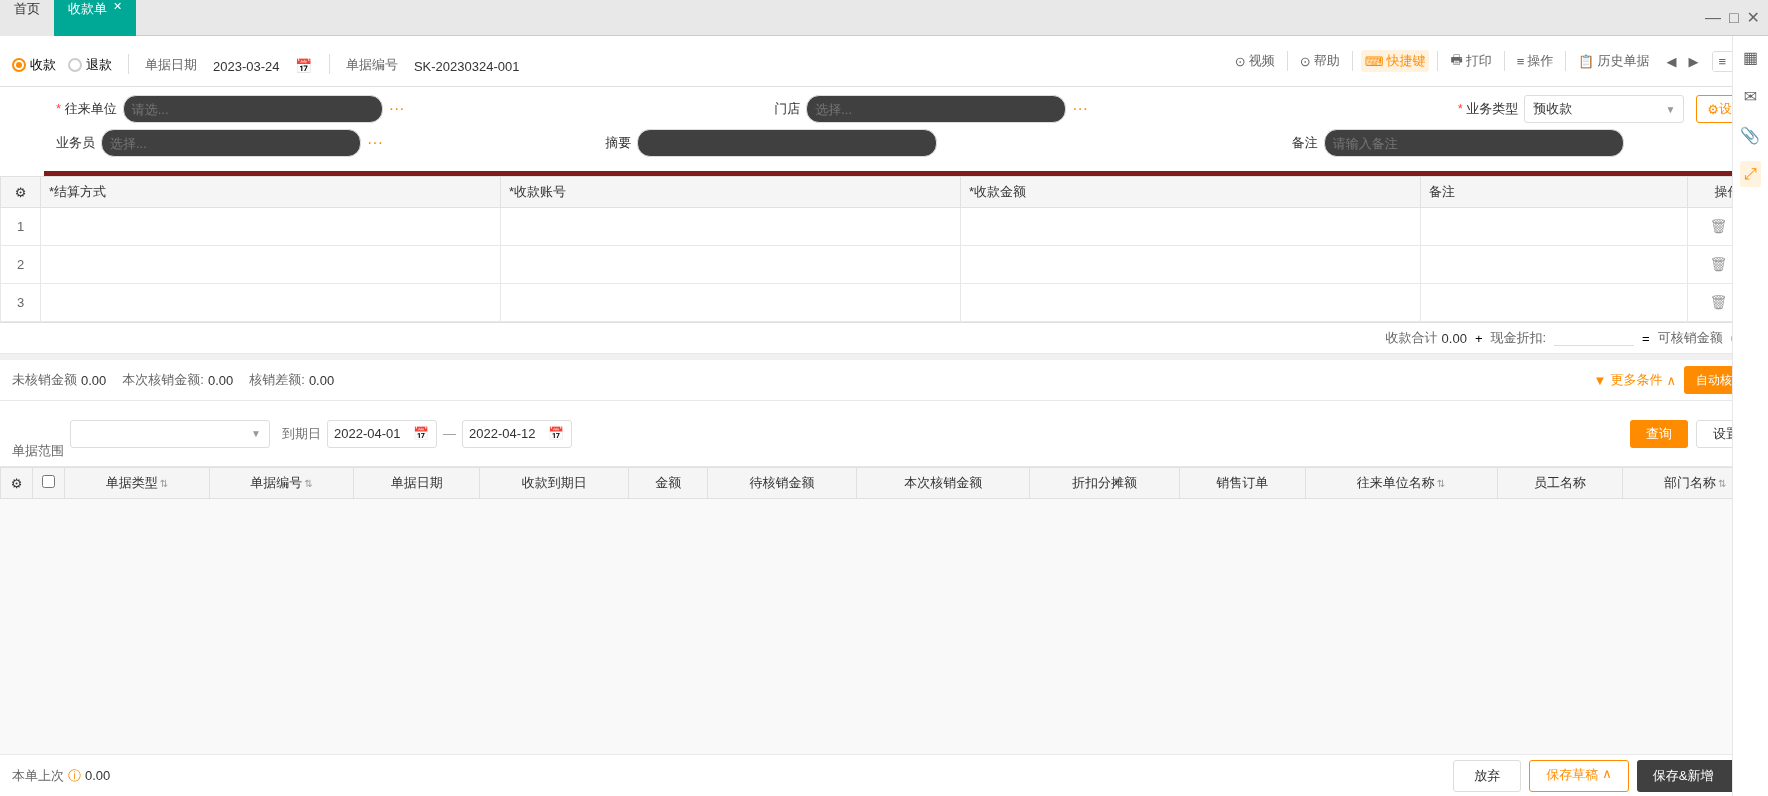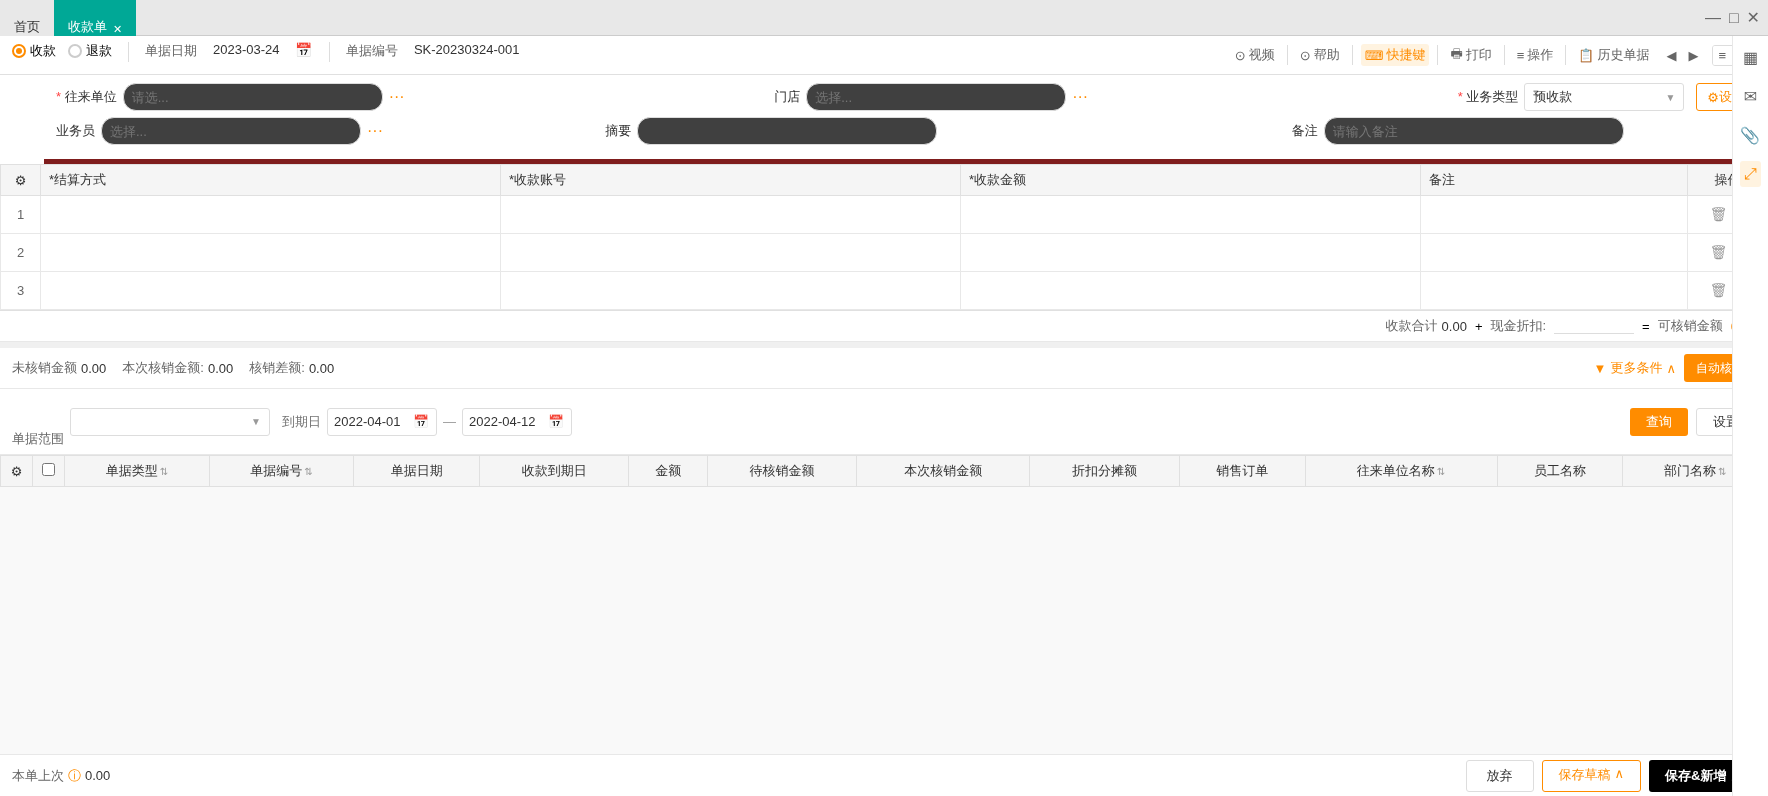--- a/index.html
+++ b/index.html
@@ -5,34 +5,34 @@
     * { box-sizing: border-box; margin: 0; padding: 0; font-family: 'Microsoft YaHei', Arial, sans-serif; font-size: 13px; }
     body { background: #f0f0f0; width: 1768px; height: 796px; overflow: hidden; }
 
     
     .tab-bar {
       display: flex; align-items: center;
       background: #e8e8e8; height: 36px;
       border-bottom: 1px solid #ccc;
     }
     .tab-item {
-      padding: 0 14px; height: 36px; display: flex; align-items: flex-end;
+      padding: 0 14px; height: 36px; display: flex; align-items: flex-start;
       cursor: pointer; font-size: 13px; color: #333;
     }
     .tab-item.home { background: #e8e8e8; color: #333; }
     .tab-item.active { background: #00a896; color: #fff; }
     .tab-close { margin-left: 6px; font-size: 11px; cursor: pointer; }
     .tab-bar-right { margin-left: auto; display: flex; align-items: center; padding-right: 8px; gap: 8px; }
     .tab-bar-right span { cursor: pointer; font-size: 16px; color: #666; }
 
     
     .main-content { background: #fff; height: calc(796px - 36px); display: flex; flex-direction: column; overflow: hidden; }
 
     
-    .toolbar { display: flex; align-items: flex-start; padding: 6px 12px; border-bottom: 1px solid #e0e0e0; gap: 16px; background: #fff; }
+    .toolbar { display: flex; align-items: flex-end; padding: 12px 12px; border-bottom: 1px solid #e0e0e0; gap: 16px; background: #fff; }
     .radio-group { display: flex; align-items: center; gap: 12px; }
     .radio-item { display: flex; align-items: center; gap: 4px; cursor: pointer; }
     .radio-dot { width: 14px; height: 14px; border-radius: 50%; border: 2px solid #ccc; display: flex; align-items: center; justify-content: center; }
     .radio-dot.active { border-color: #ff8c00; }
     .radio-dot.active::after { content: ''; width: 6px; height: 6px; border-radius: 50%; background: #ff8c00; }
     .divider-v { width: 1px; height: 20px; background: #ddd; }
     .toolbar-label { color: #666; }
     .toolbar-value { color: #333; font-weight: 500; }
     .toolbar-icon { color: #ff8c00; cursor: pointer; font-size: 14px; }
     .toolbar-right { margin-left: auto; display: flex; align-items: center; gap: 8px; }
@@ -103,21 +103,21 @@
     .data-table { width: 100%; border-collapse: collapse; }
     .data-table th { background: #f5f5f5; border: 1px solid #e0e0e0; padding: 6px 8px; text-align: center; color: #333; font-weight: normal; white-space: nowrap; }
     .sort-icon { color: #999; font-size: 10px; margin-left: 2px; }
 
     
     .footer { display: flex; align-items: center; padding: 6px 12px; border-top: 1px solid #e8e8e8; background: #fff; height: 42px; }
     .footer-left { display: flex; align-items: center; gap: 4px; }
     .footer-right { margin-left: auto; display: flex; align-items: center; gap: 8px; }
     .discard-btn { border: 1px solid #ddd; background: #fff; color: #333; border-radius: 3px; padding: 5px 20px; cursor: pointer; height: 32px; }
     .save-draft-btn { border: 1px solid #ff8c00; background: #fff; color: #ff8c00; border-radius: 3px; padding: 5px 16px; cursor: pointer; height: 32px; display: flex; align-items: flex-start; gap: 4px; }
-    .save-new-btn { background: #000000; color: #fff; border: none; border-radius: 3px; padding: 5px 16px; cursor: pointer; height: 32px; display: flex; align-items: center; gap: 4px; font-weight: bold; }
+    .save-new-btn { background: #404040; color: #fff; border: none; border-radius: 3px; padding: 5px 16px; cursor: pointer; height: 32px; display: flex; align-items: center; gap: 17px; }
 
     
     .right-sidebar { position: fixed; right: 0; top: 36px; width: 36px; height: calc(796px - 36px); background: #fff; border-left: 1px solid #e8e8e8; display: flex; flex-direction: column; align-items: center; padding: 8px 0; gap: 12px; z-index: 10; }
     .sidebar-icon { color: #666; cursor: pointer; font-size: 16px; padding: 4px; }
     .sidebar-icon.active { color: #ff8c00; background: #fff3e0; border-radius: 3px; }
 
     .chevron-icon { font-size: 10px; color: #999; }
     .date-cal-icon { color: #ff8c00; margin-left: 4px; cursor: pointer; }
   </style>
 </head>

